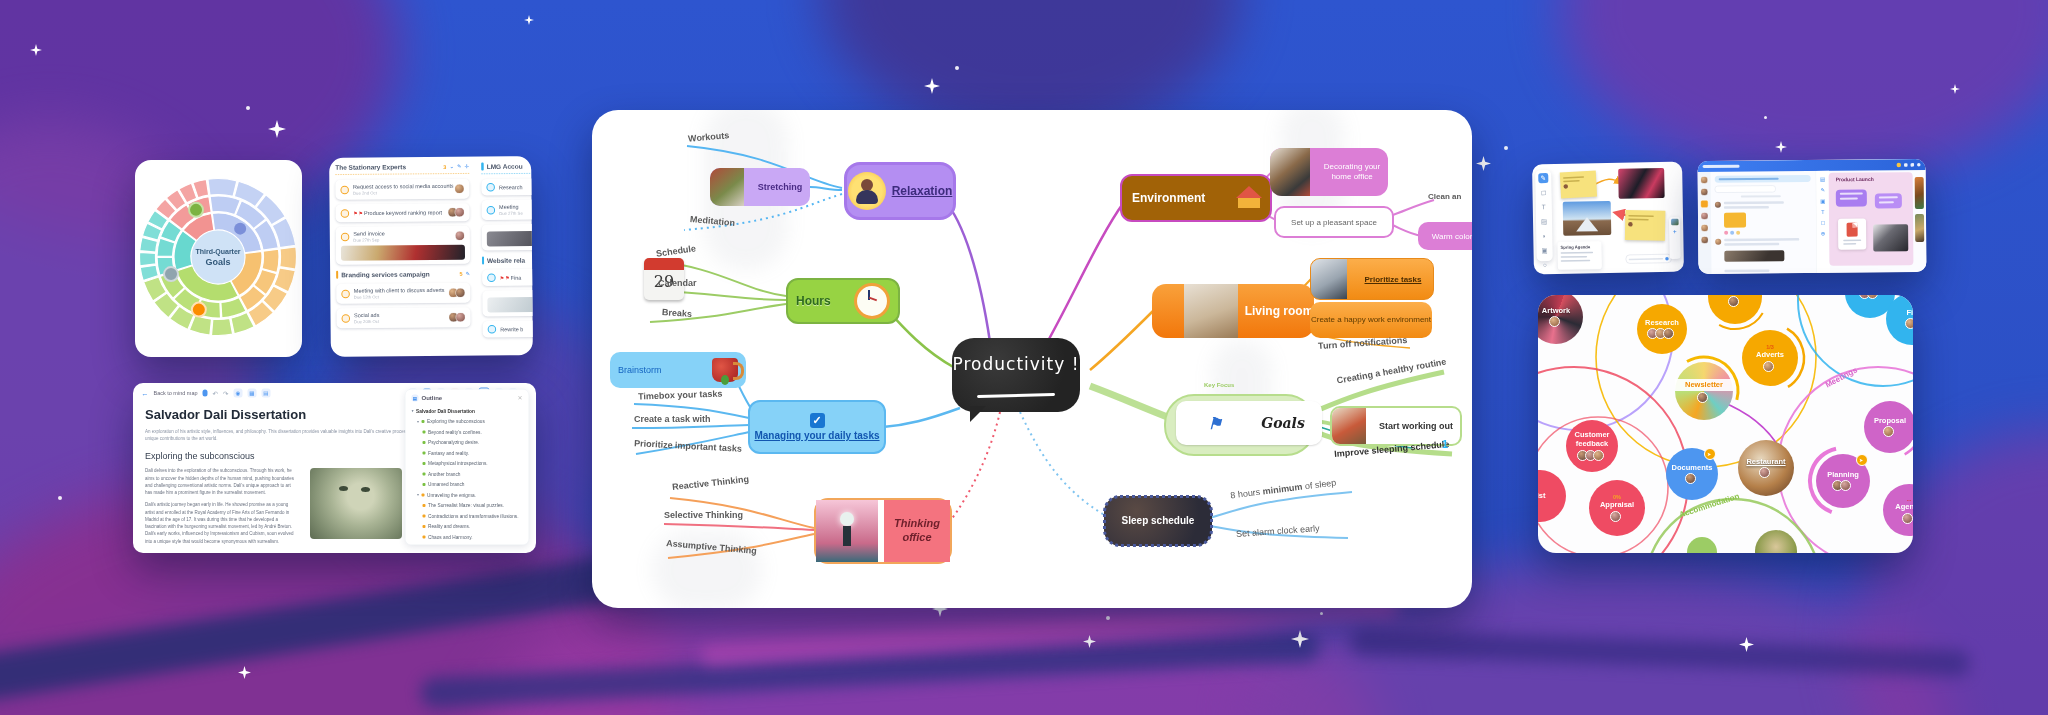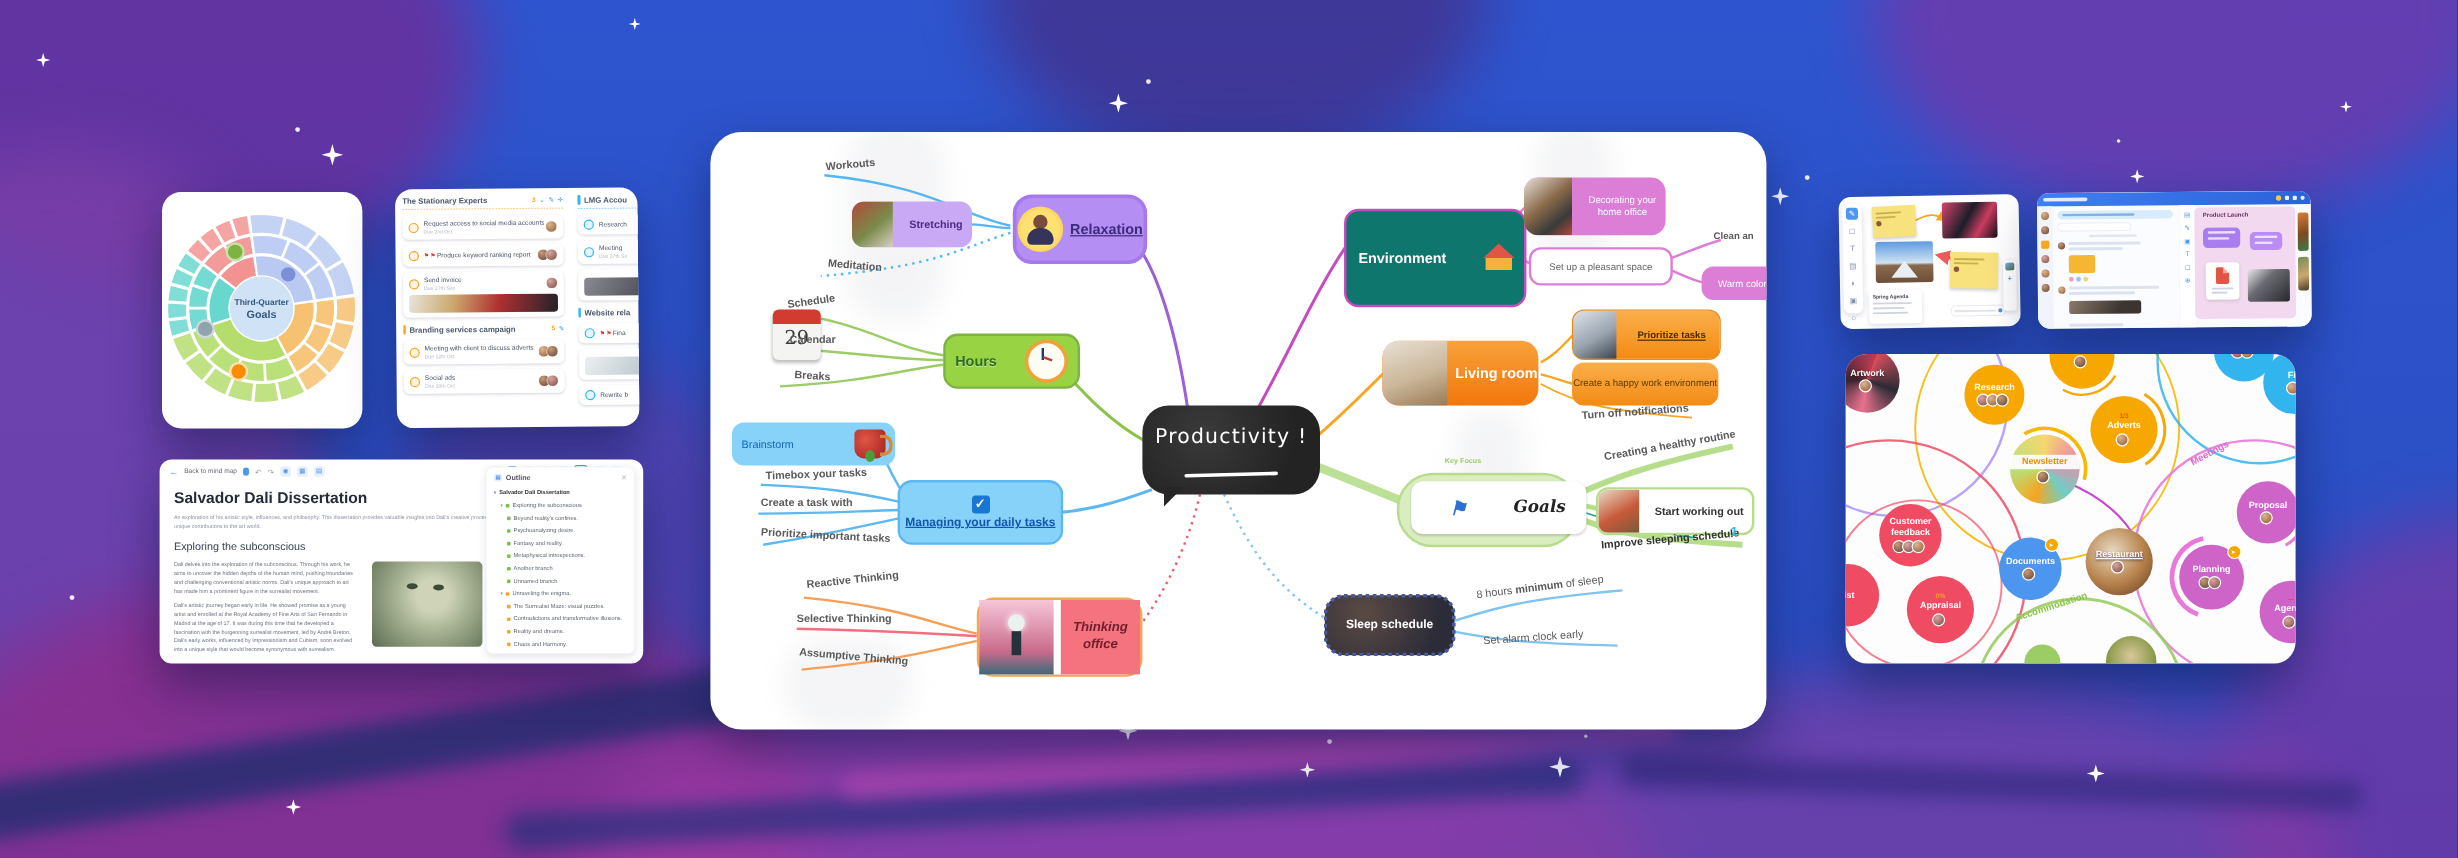--- a/index.html
+++ b/index.html
@@ -13,21 +13,21 @@
   .dot{position:absolute;background:#fff;border-radius:50%;opacity:.9;}
   .card{position:absolute;background:#fff;box-shadow:0 18px 40px rgba(8,18,60,.45);overflow:hidden;}
 
   
   #mindmap-card{left:592px;top:110px;width:880px;height:498px;border-radius:26px;}
   .wm{position:absolute;background:#9aa0ad;opacity:.10;filter:blur(10px);border-radius:40px;}
   #mm-edges{position:absolute;left:0;top:0;}
   .mm-node{position:absolute;display:flex;align-items:center;justify-content:center;gap:6px;
            border-radius:12px;font-weight:bold;}
   .mm-line-label{position:absolute;font-size:9px;font-weight:bold;color:#5a5a5a;white-space:nowrap;}
-  #mm-center{left:360px;top:228px;width:148px;height:74px;background:radial-gradient(circle at 35% 30%,#3a3a3a,#232323 70%);
+  #mm-center{left:360px;top:228px;width:128px;height:74px;background:radial-gradient(circle at 35% 30%,#3a3a3a,#232323 70%);
              border-radius:22px;flex-direction:column;gap:16px;}
   #mm-center:after{content:"";position:absolute;left:18px;bottom:-10px;border:8px solid transparent;border-top-color:#262626;border-left-color:#262626;}
   #mm-center .chalk{color:#fff;font-size:17px;font-weight:normal;letter-spacing:1px;font-family:"DejaVu Sans",sans-serif;}
   #mm-center .chalkline{width:78px;height:2.5px;background:#fff;border-radius:2px;margin-top:4px;transform:rotate(-1.5deg);}
   #mm-relaxation{left:252px;top:52px;width:106px;height:52px;background:#b48ef2;border:3px solid #a678ea;border-radius:16px;}
   #mm-relaxation span{color:#3d2b7d;font-size:12px;text-decoration:underline;}
   .relax-ico{width:38px;height:38px;border-radius:50%;background:radial-gradient(circle,#ffe173 55%,#f5b83d);position:relative;flex:none;}
   .relax-ico:before{content:"";position:absolute;left:13px;top:7px;width:12px;height:12px;border-radius:50%;background:#7a4a3a;}
   .relax-ico:after{content:"";position:absolute;left:8px;top:18px;width:22px;height:14px;border-radius:10px 10px 4px 4px;background:#35355c;}
   #mm-stretching{left:118px;top:58px;width:100px;height:38px;background:#c9a8f5;border-radius:10px;justify-content:flex-start;overflow:hidden;}
@@ -48,33 +48,33 @@
   #mm-brainstorm span{color:#1565c0;font-size:9px;font-weight:normal;}
   .mug{width:26px;height:24px;background:radial-gradient(circle at 35% 35%,#e05545,#a31f1f);border-radius:4px 4px 8px 8px;position:relative;flex:none;}
   .mug:before{content:"";position:absolute;right:-6px;top:4px;width:8px;height:12px;border:3px solid #d88a3a;border-left:none;border-radius:0 8px 8px 0;}
   .mug:after{content:"";position:absolute;left:9px;bottom:-3px;width:8px;height:10px;background:#4a9e3a;border-radius:50%;}
   #mm-thinking{left:222px;top:388px;width:134px;height:62px;border:2px solid #f2a65a;border-radius:14px;justify-content:flex-start;}
   #mm-thinking .ph{width:62px;height:62px;flex:none;background:linear-gradient(180deg,#f6c6d8,#c96a8a 70%,#3a6a7a);position:relative;}
   #mm-thinking .ph:before{content:"";position:absolute;left:24px;top:12px;width:14px;height:14px;border-radius:50%;background:#e8f2ef;box-shadow:0 0 6px #fff;}
   #mm-thinking .ph:after{content:"";position:absolute;left:27px;top:26px;width:8px;height:20px;background:#26323a;}
   #mm-thinking .txt{flex:1;height:100%;background:#f4737f;display:flex;align-items:center;justify-content:center;}
   #mm-thinking .txt span{color:#6e1f2b;font-size:11px;font-style:italic;text-align:center;line-height:1.25;}
-  #mm-environment{left:528px;top:64px;width:128px;height:44px;background:#0f766e;border:2px solid #c74bc0;justify-content:space-between;padding:17px 10px;}
+  #mm-environment{left:528px;top:64px;width:128px;height:44px;background:#a16207;border:2px solid #c74bc0;justify-content:space-between;padding:0 10px;}
   #mm-environment span{color:#fff;font-size:12px;}
   .house{width:22px;height:20px;position:relative;flex:none;}
   .house:before{content:"";position:absolute;left:0;top:8px;width:22px;height:12px;background:#f2b33a;}
   .house:after{content:"";position:absolute;left:-2px;top:-2px;border:13px solid transparent;border-bottom:12px solid #e05545;border-top:none;}
   #mm-decorating{left:678px;top:38px;width:118px;height:48px;background:#dc7ed6;border-radius:12px;justify-content:flex-start;overflow:hidden;}
   #mm-decorating .ph{width:40px;height:48px;flex:none;background:linear-gradient(140deg,#e8e2d8,#8a6a4a 45%,#3a3a3a 75%,#b04a3a);}
   #mm-decorating span{color:#fff;font-size:8px;font-weight:normal;text-align:center;flex:1;line-height:1.3;}
   #mm-pleasant{left:682px;top:96px;width:116px;height:28px;background:#fff;border:2px solid #dc7ed6;border-radius:10px;}
   #mm-pleasant span{color:#666;font-size:8px;font-weight:normal;}
   #mm-warm{left:826px;top:112px;width:72px;height:28px;background:#dc7ed6;border-radius:10px;}
   #mm-warm span{color:#fff;font-size:8px;font-weight:normal;}
-  #mm-living{left:560px;top:174px;width:130px;height:54px;border-radius:14px;justify-content:flex-start;overflow:hidden;background:linear-gradient(180deg,#f9a13b,#f2770b);}
+  #mm-living{left:560px;top:174px;width:130px;height:54px;border-radius:14px;justify-content:flex-start;overflow:hidden;background:linear-gradient(180deg,#f9a13b,#f2770b);padding-left:32px;}
   #mm-living .ph{width:54px;height:54px;flex:none;background:linear-gradient(160deg,#e8e0d4,#cbb79a 55%,#9a7a55);}
   #mm-living span{color:#fff;font-size:12px;flex:1;text-align:center;line-height:1.2;}
   #mm-prioritize{left:718px;top:148px;width:122px;height:40px;border-radius:10px;justify-content:flex-start;overflow:hidden;background:linear-gradient(180deg,#fcae4a,#f28b13);border:1.5px solid #e88a1a;}
   #mm-prioritize .ph{width:36px;height:40px;flex:none;background:linear-gradient(150deg,#dfe3e8,#9aa5b0 55%,#3a4450);}
   #mm-prioritize span{color:#4a2c00;font-size:8px;text-decoration:underline;flex:1;text-align:center;}
   #mm-happy{left:718px;top:192px;width:122px;height:36px;border-radius:10px;background:linear-gradient(180deg,#fcae4a,#f28b13);}
   #mm-happy span{color:#5d3a00;font-size:8px;font-weight:normal;text-align:center;line-height:1.3;}
   #mm-goals-blob{left:572px;top:284px;width:148px;height:58px;background:#d9edc0;border-radius:30px;border:2px solid #b7dd8c;}
   #mm-goals{left:584px;top:291px;width:126px;height:44px;background:#fff;border-radius:10px;justify-content:flex-start;padding:0 10px;gap:10px;box-shadow:0 1px 2px rgba(0,0,0,.15);}
   #mm-goals .flag{color:#2d6fd2;font-size:16px;}

